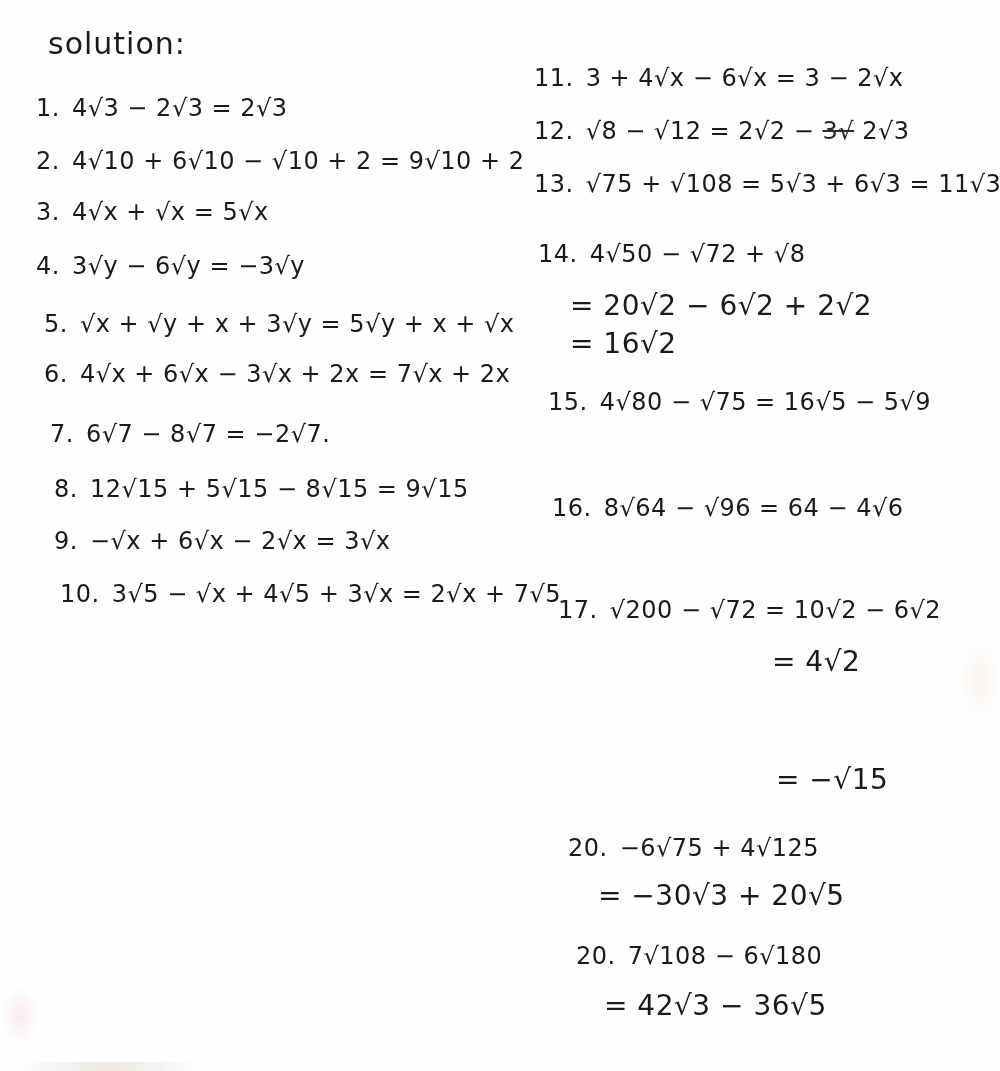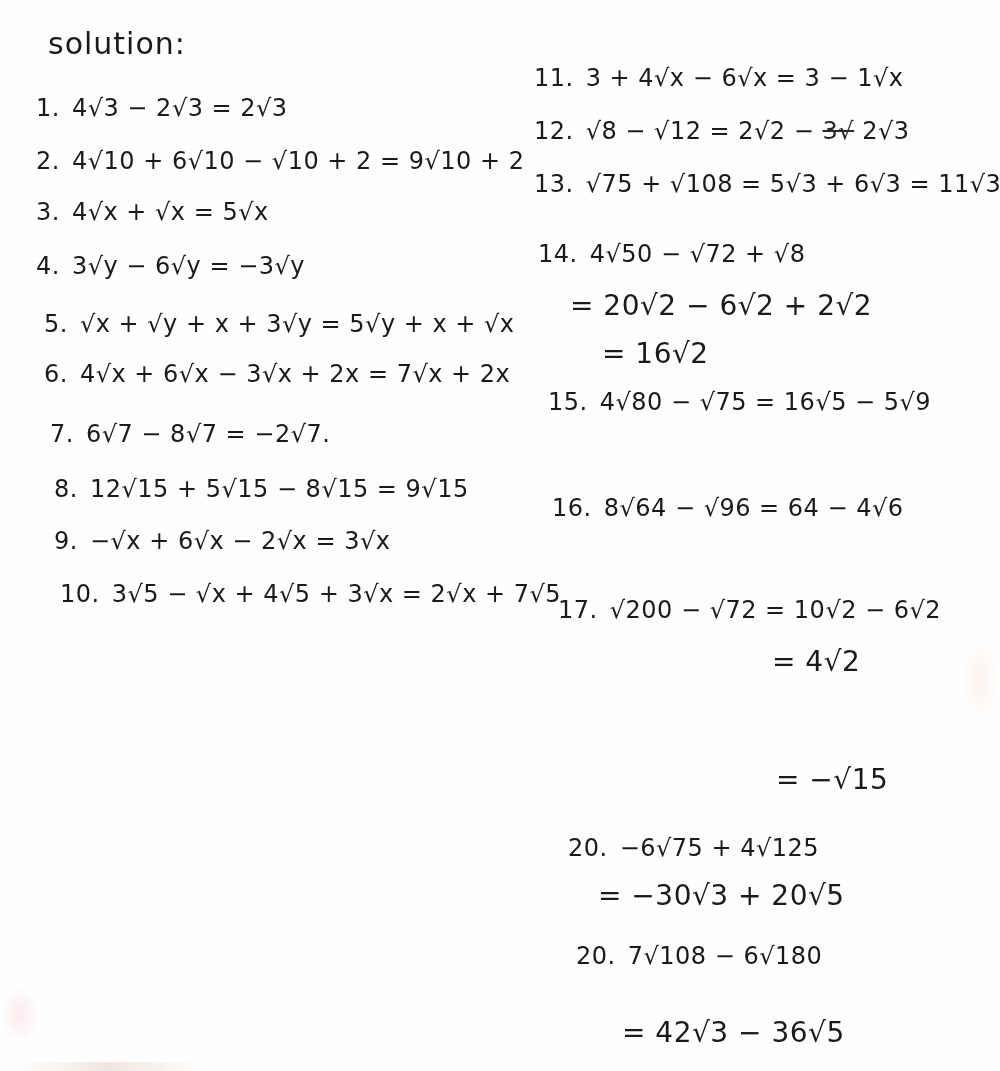--- a/index.html
+++ b/index.html
@@ -104,36 +104,36 @@
     <span class="num">8.</span><span>12√15 + 5√15 − 8√15 = 9√15</span>
   </div>
   <div class="line" style="left:54px; top:525px;">
     <span class="num">9.</span><span>−√x + 6√x − 2√x = 3√x</span>
   </div>
   <div class="line" style="left:60px; top:578px;">
     <span class="num">10.</span><span>3√5 − √x + 4√5 + 3√x = 2√x + 7√5</span>
   </div>
 
   <div class="line" style="left:534px; top:62px;">
-    <span class="num">11.</span><span>3 + 4√x − 6√x = 3 − 1√x</span>
+    <span class="num">11.</span><span>3 + 4√x − 6√x = 3 − 2√x</span>
   </div>
   <div class="line" style="left:534px; top:115px;">
     <span class="num">12.</span><span>√8 − √12 = 2√2 −</span>
     <span class="struck">3√</span>
     <span>2√3</span>
   </div>
   <div class="line" style="left:534px; top:168px;">
     <span class="num">13.</span><span>√75 + √108 = 5√3 + 6√3 = 11√3</span>
   </div>
 
   <div class="line" style="left:538px; top:238px;">
     <span class="num">14.</span><span>4√50 − √72 + √8</span>
   </div>
   <div class="line cont" style="left:570px; top:290px;">= 20√2 − 6√2 + 2√2</div>
-  <div class="line cont" style="left:570px; top:338px;margin-left:32px;">= 16√2</div>
+  <div class="line cont" style="left:570px; top:328px;">= 16√2</div>
 
   <div class="line" style="left:548px; top:386px;">
     <span class="num">15.</span><span>4√80 − √75 = 16√5 − 5√9</span>
   </div>
 
   <div class="line" style="left:552px; top:492px;">
     <span class="num">16.</span><span>8√64 − √96 = 64 − 4√6</span>
   </div>
 
   <div class="line" style="left:558px; top:594px;">
@@ -144,14 +144,14 @@
   <div class="line cont" style="left:776px; top:764px;">= −√15</div>
 
   <div class="line" style="left:568px; top:832px;">
     <span class="num">20.</span><span>−6√75 + 4√125</span>
   </div>
   <div class="line cont" style="left:598px; top:880px;">= −30√3 + 20√5</div>
 
   <div class="line" style="left:576px; top:940px;">
     <span class="num">20.</span><span>7√108 − 6√180</span>
   </div>
-  <div class="line cont" style="left:604px; top:1017px;margin-left:18px;">= 42√3 − 36√5</div>
+  <div class="line cont" style="left:604px; top:990px;">= 42√3 − 36√5</div>
 </div>
 
 </body></html>

